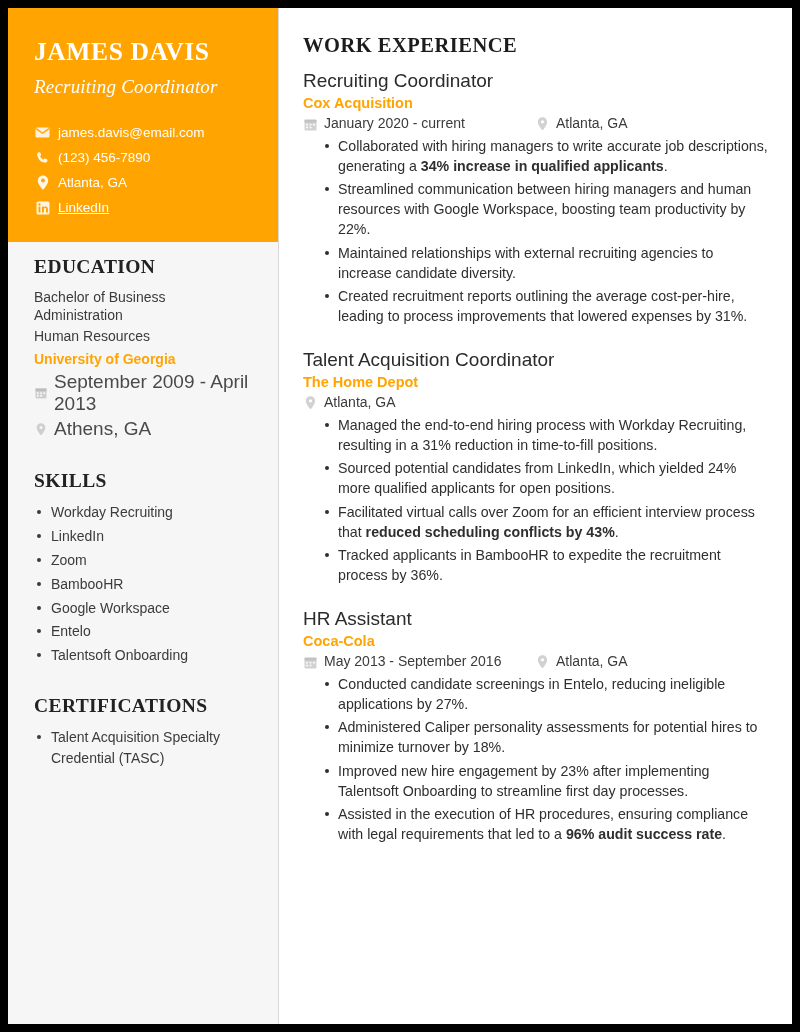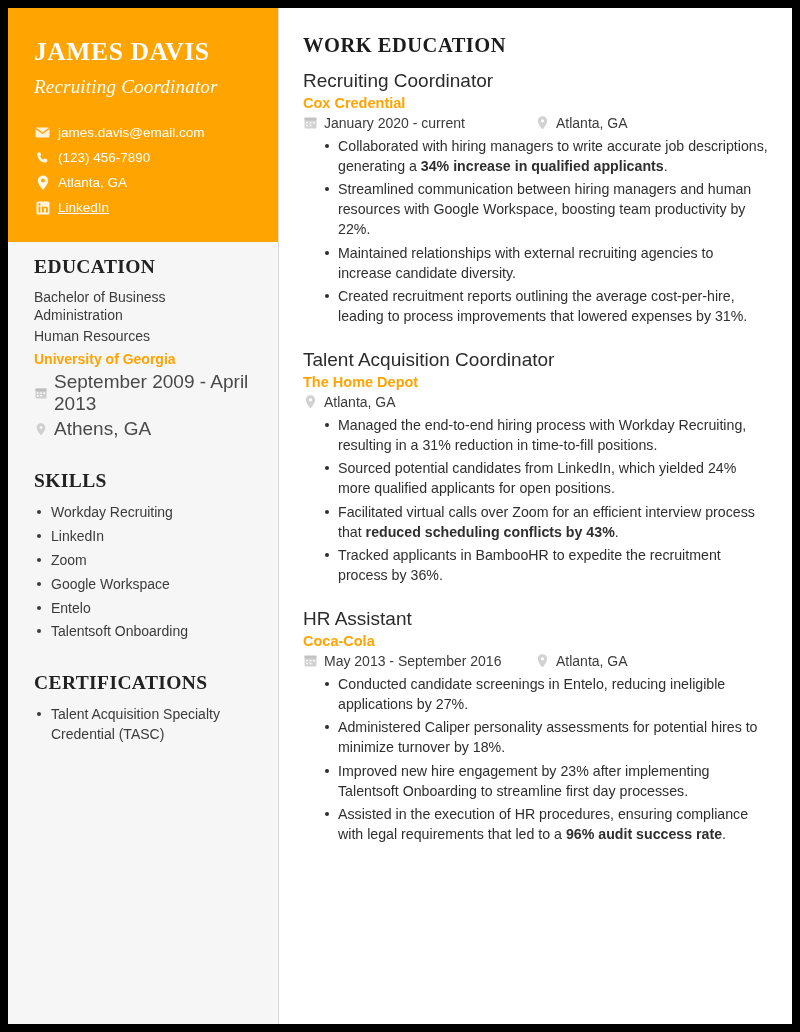--- a/index.html
+++ b/index.html
@@ -177,21 +177,21 @@
     font-weight: bold;
     margin: 2px 0 4px 0;
   }
   .job-meta {
     display: flex;
     align-items: center;
     margin-bottom: 5px;
   }
   .job-meta .meta-item {
     display: flex;
-    align-items: center;
+    align-items: flex-end;
     font-size: 14px;
     color: #3b3b3b;
   }
   .job-meta .meta-item.date { width: 232px; }
   .job-meta .ic {
     width: 15px;
     flex: 0 0 15px;
     margin-right: 6px;
     display: flex;
     align-items: center;
@@ -307,41 +307,42 @@
             </svg>
         </span>
         <span>Athens, GA</span>
       </div>
 
       <h2 class="side-heading gap">SKILLS</h2>
       <ul class="bullet-list">
         <li>Workday Recruiting</li>
         <li>LinkedIn</li>
         <li>Zoom</li>
+        <li>BambooHR</li>
         <li>Google Workspace</li>
         <li>Entelo</li>
         <li>Talentsoft Onboarding</li>
       </ul>
 
       <h2 class="side-heading gap">CERTIFICATIONS</h2>
       <ul class="bullet-list">
         <li>Talent Acquisition Specialty Credential (TASC)</li>
       </ul>
 
     </div>
   </aside>
 
   <div class="divider"></div>
 
   <main class="main">
-    <h2 class="main-heading">WORK EDUCATION</h2>
+    <h2 class="main-heading">WORK EXPERIENCE</h2>
 
     <section class="job">
       <h3 class="job-role">Recruiting Coordinator</h3>
-      <div class="job-company">Cox Credential</div>
+      <div class="job-company">Cox Acquisition</div>
       <div class="job-meta">
         <span class="meta-item date">
           <span class="ic">
             <svg width="13" height="13" viewBox="0 0 12 12">
                 <rect x="0.5" y="1.5" width="11" height="10" rx="1" fill="#d2d2d2"></rect>
                 <rect x="0.5" y="1.5" width="11" height="2.6" fill="#c2c2c2"></rect>
                 <rect x="2" y="5.4" width="1.6" height="1.5" fill="#ffffff"></rect>
                 <rect x="5.2" y="5.4" width="1.6" height="1.5" fill="#ffffff"></rect>
                 <rect x="8.4" y="5.4" width="1.6" height="1.5" fill="#ffffff"></rect>
                 <rect x="2" y="8" width="1.6" height="1.5" fill="#ffffff"></rect>

